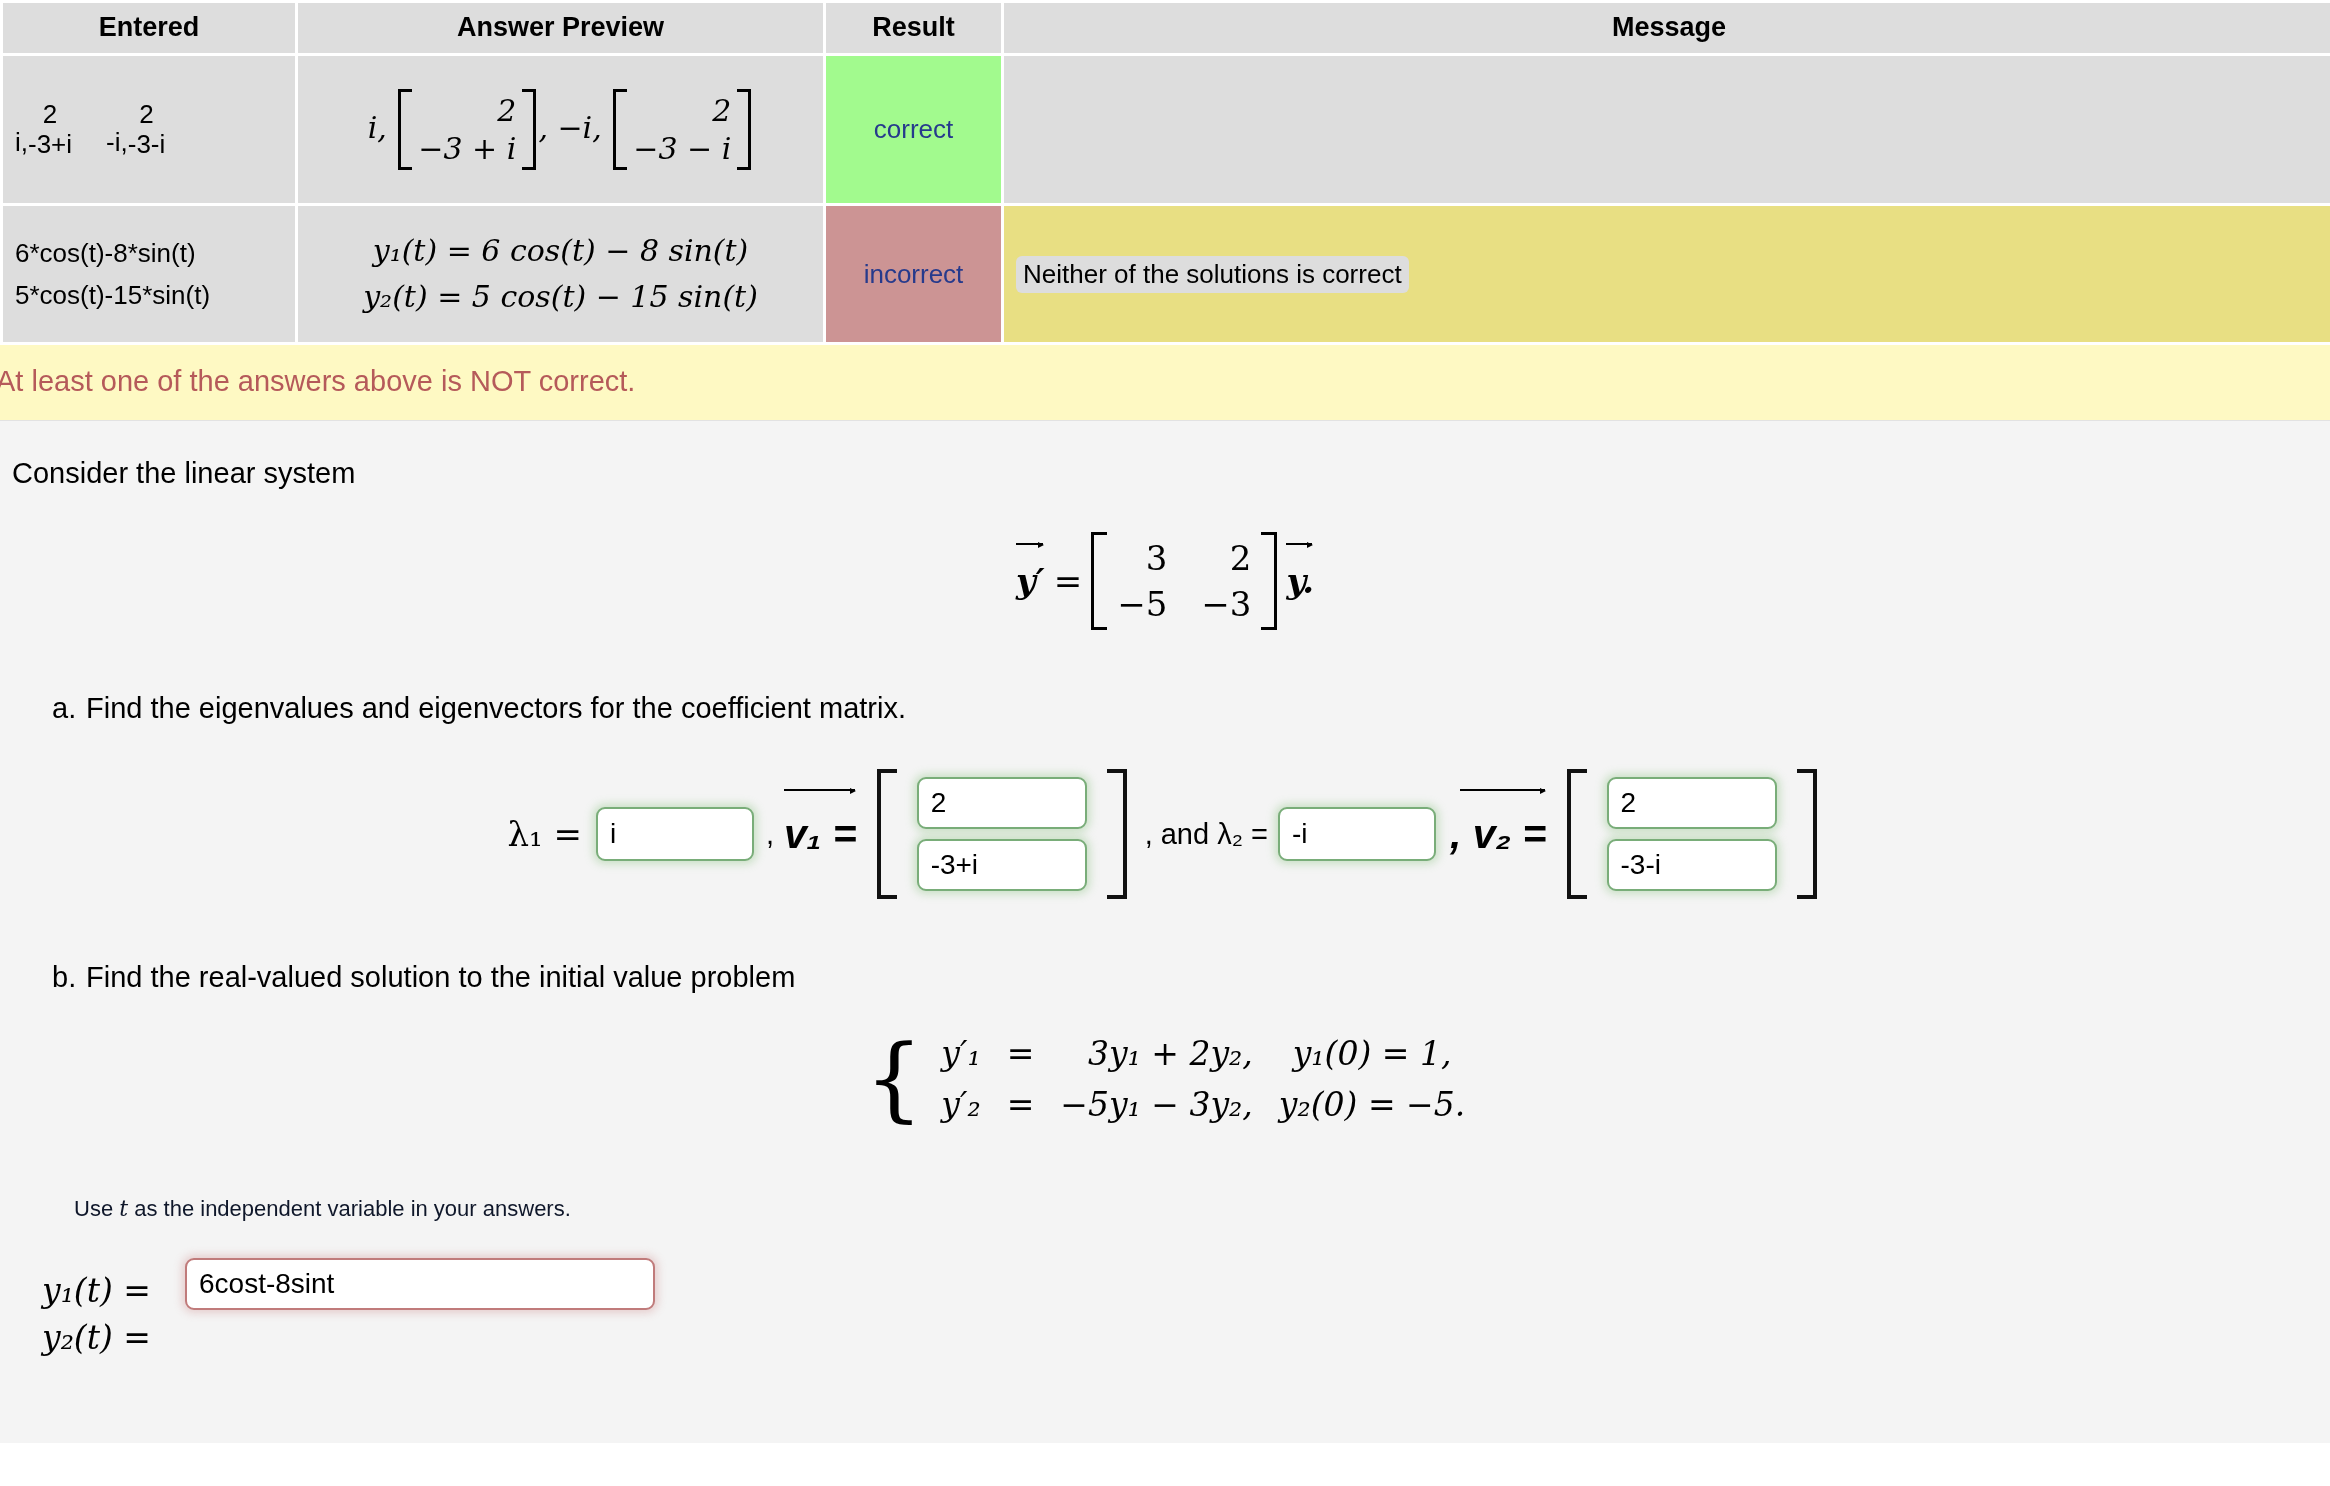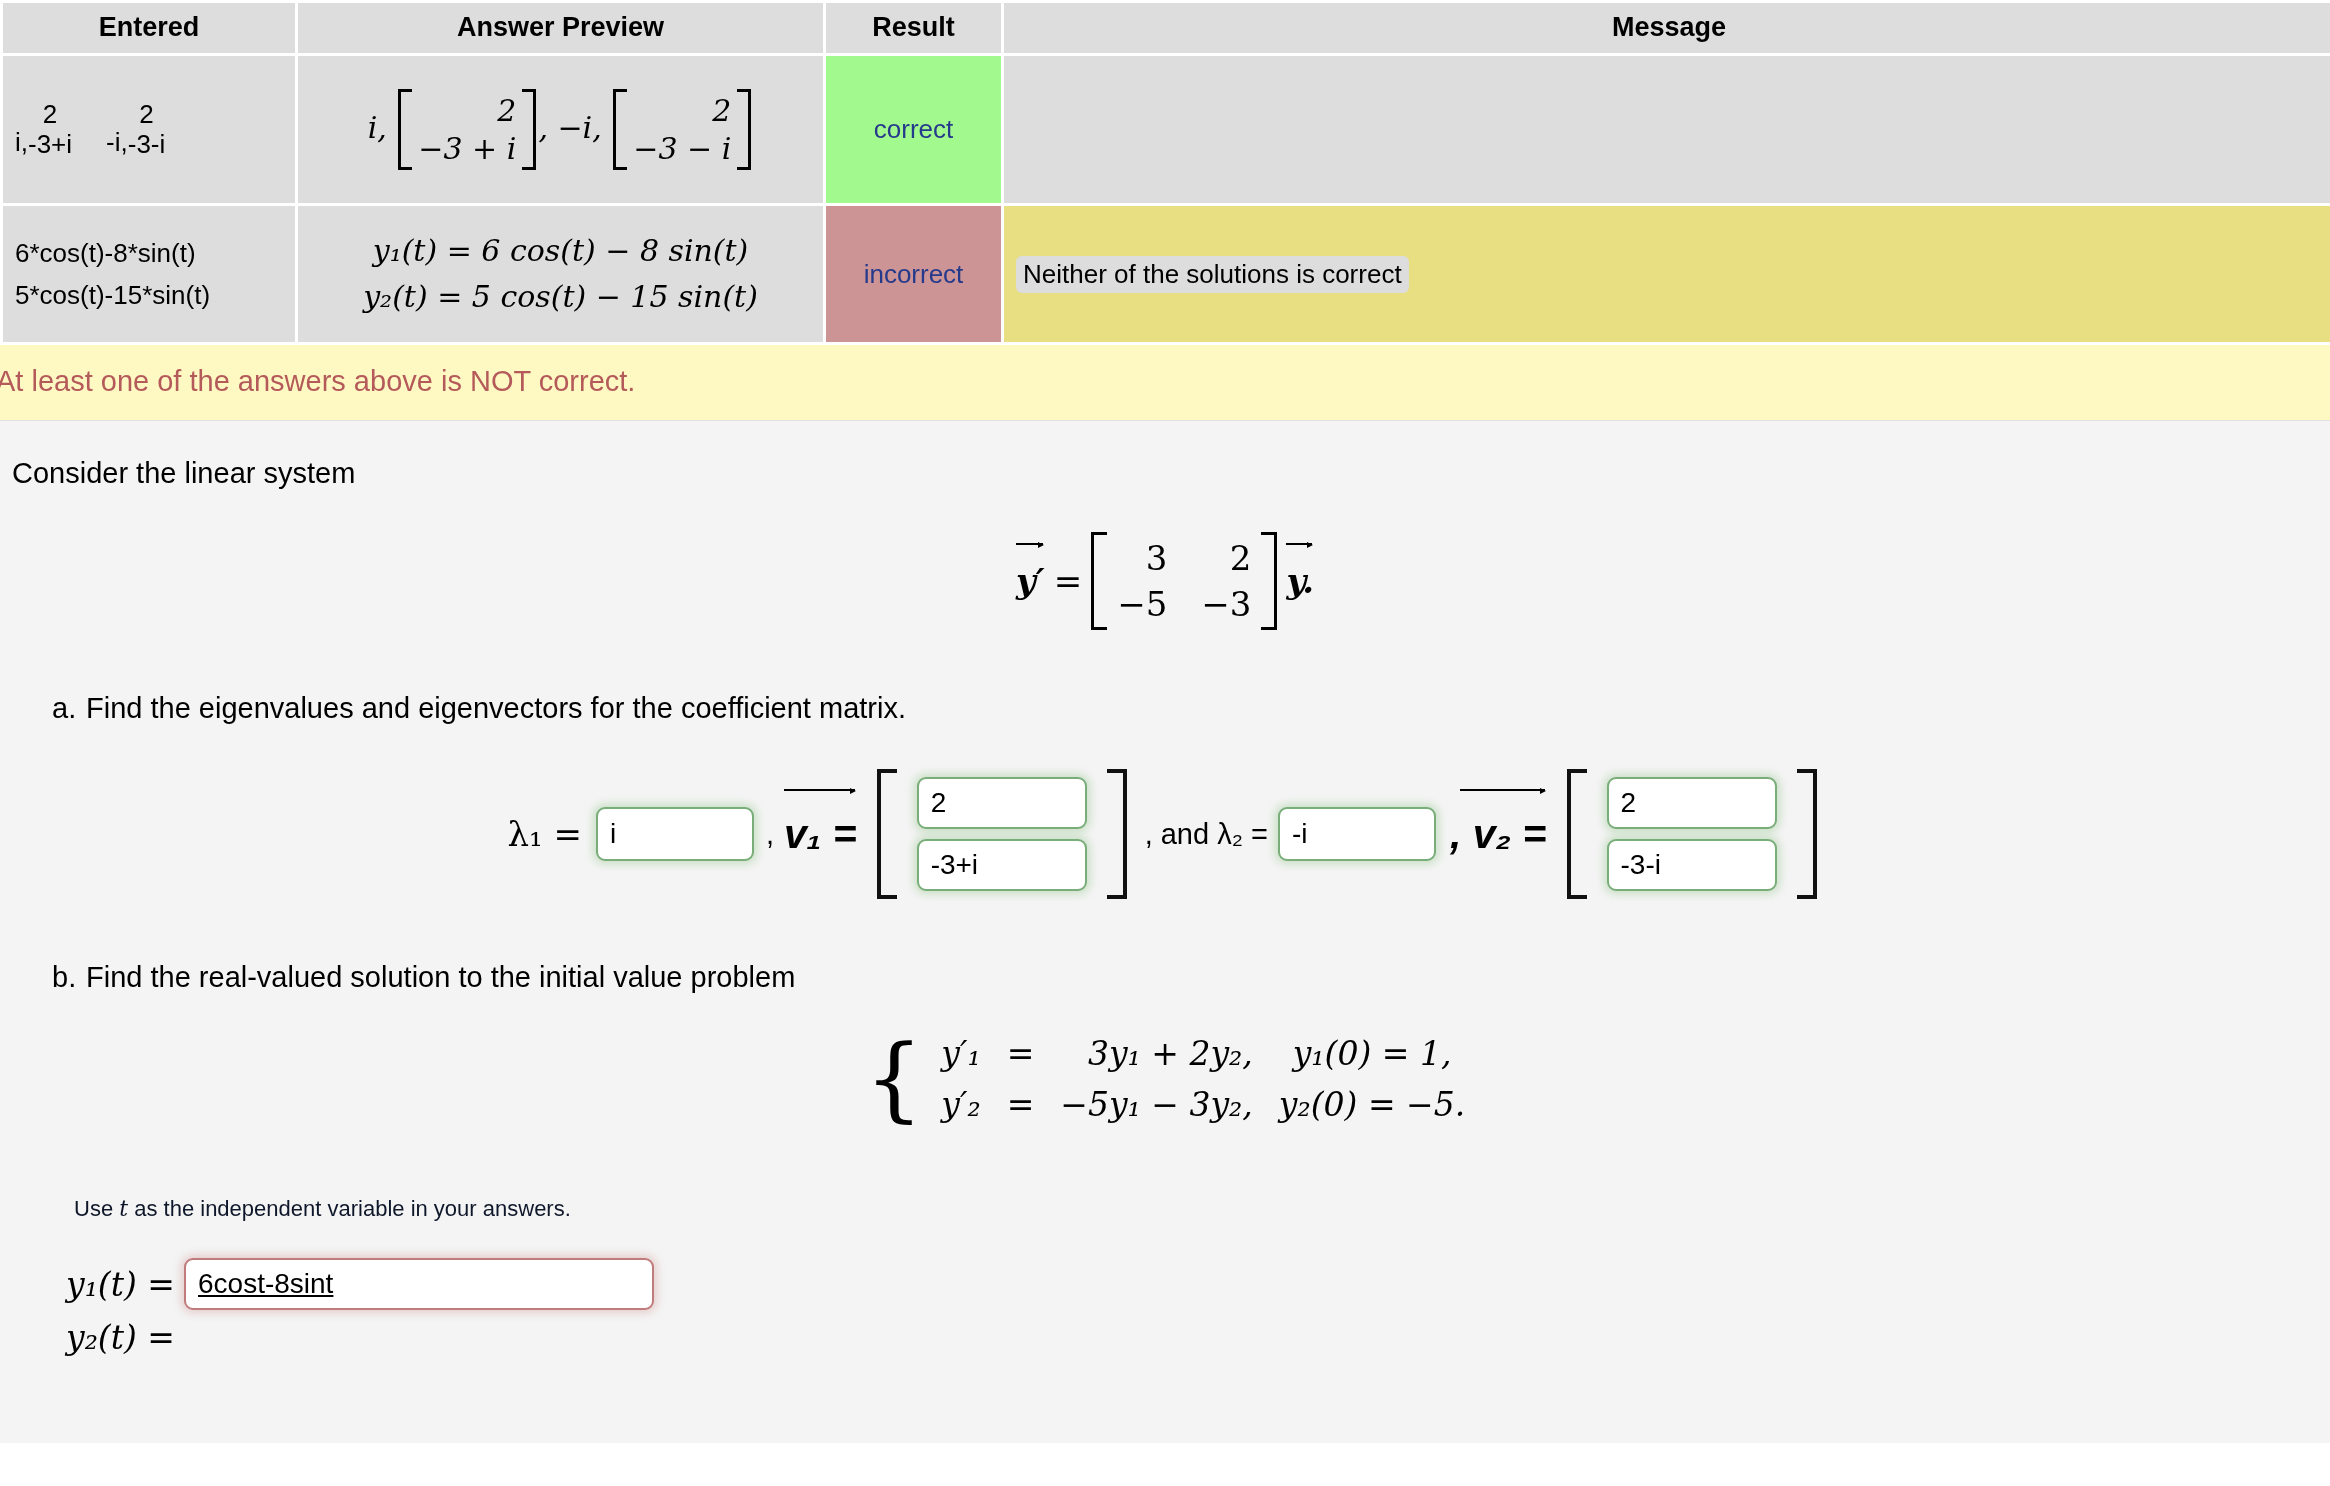--- a/index.html
+++ b/index.html
@@ -305,32 +305,33 @@
 
   .usenote {
     font-size: 22px;
     margin-left: 74px;
     margin-top: 72px;
     color: #0f172a;
   }
 
   .solrow {
     display: flex;
-    align-items: center;
-    margin-left: 66px;
+    align-items: flex-end;
+    margin-left: 42px;
     margin-top: 22px;
+    gap: 25px;
   }
   .sol-lbl {
     font-family: "DejaVu Serif", "Liberation Serif", serif;
     font-size: 33px;
     font-style: italic;
     width: 118px;
     flex: 0 0 118px;
   }
-  .sol-input { width: 470px; height: 52px; text-decoration: underline; }
+  .sol-input { width: 470px; height: 52px; }
 </style>
 </head>
 <body>
 
 <table class="results-table">
   <colgroup>
     <col class="col-entered">
       <col class="col-preview">
       <col class="col-result">
       <col class="col-message">

